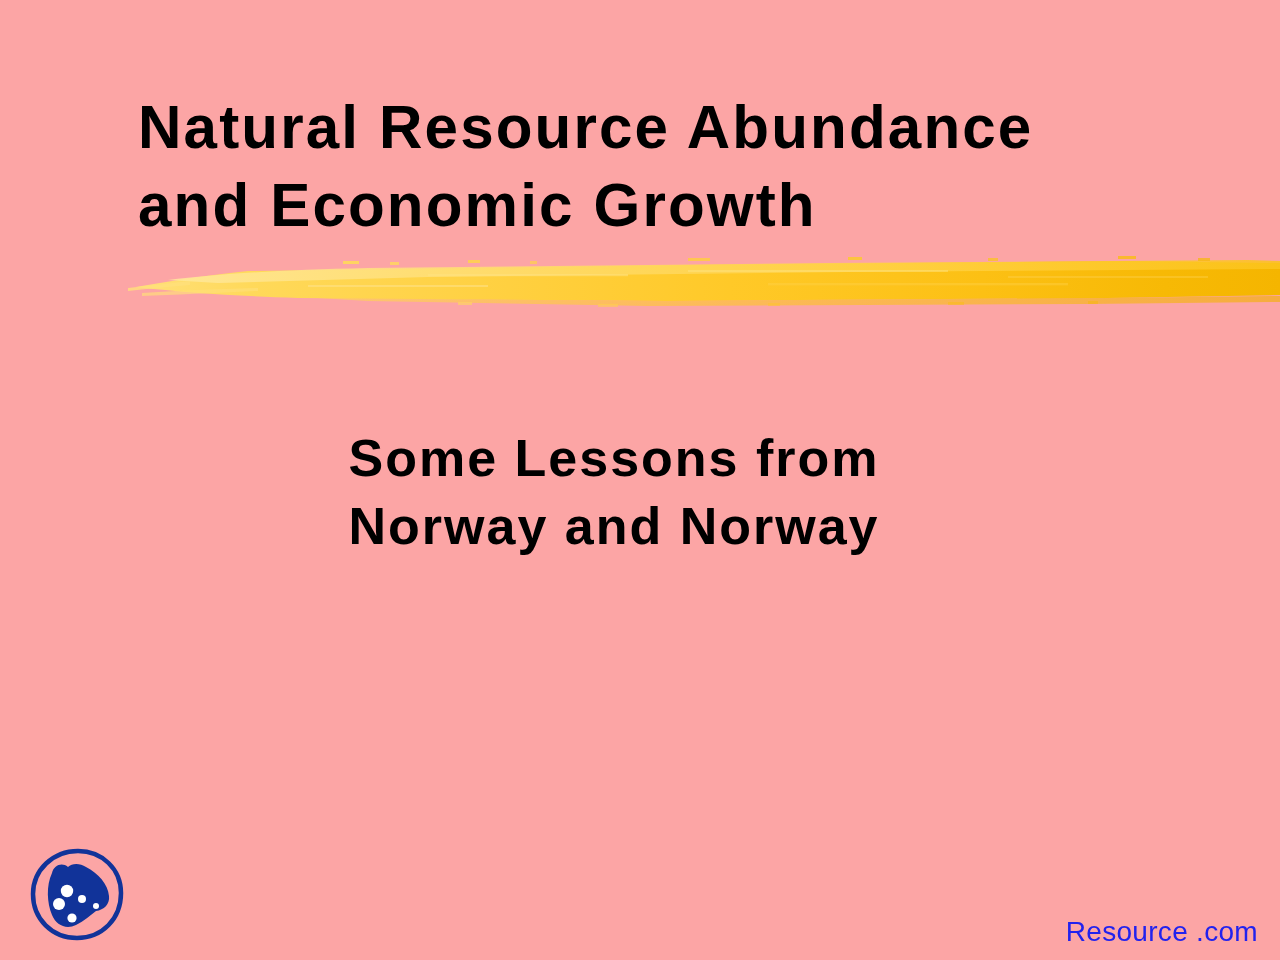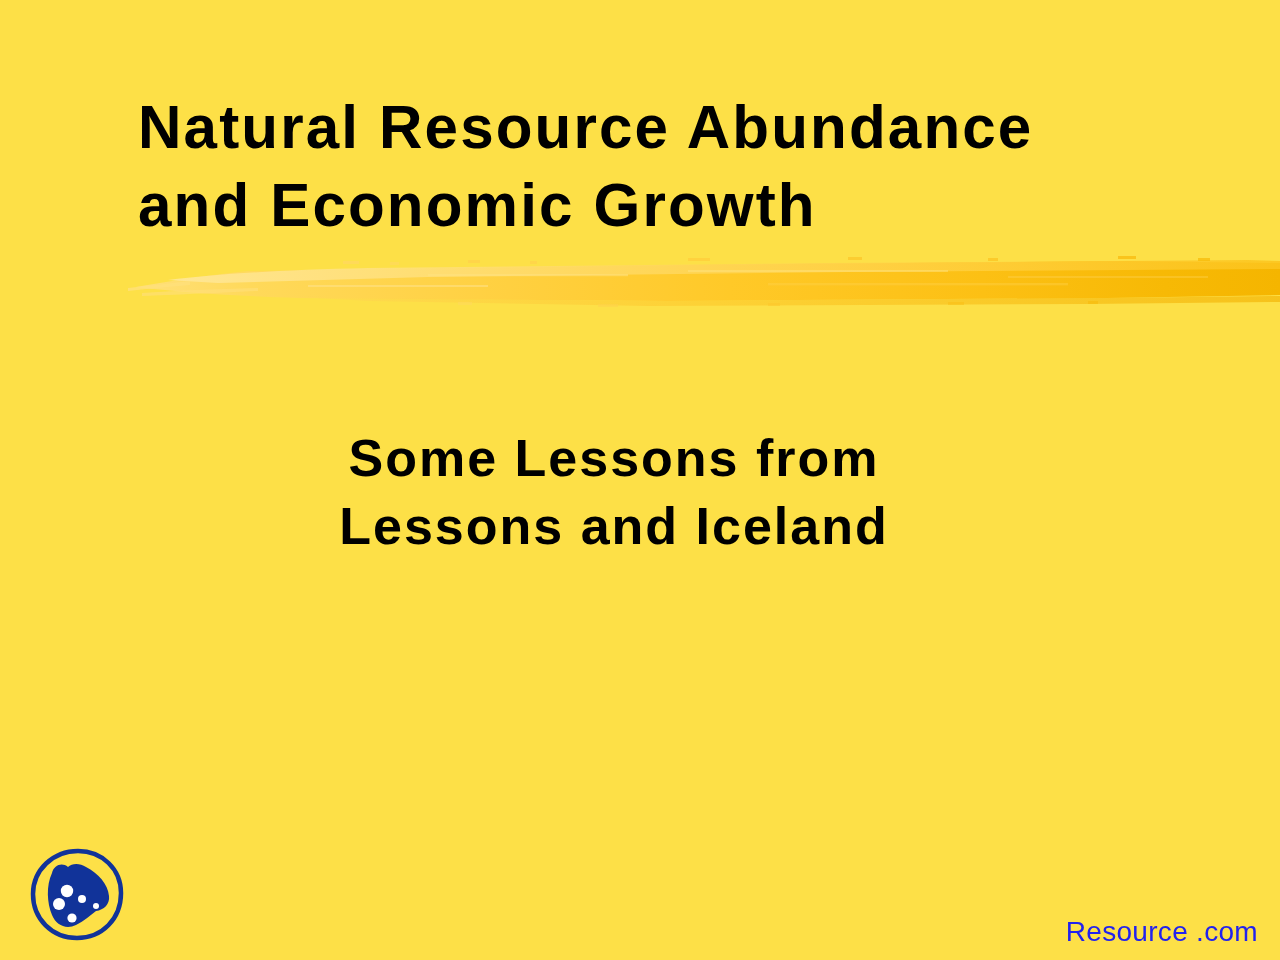--- a/index.html
+++ b/index.html
@@ -7,21 +7,21 @@
     padding: 0;
     background: #ffffff;
   }
   body {
     font-family: "Liberation Sans", sans-serif;
   }
   #slide {
     position: relative;
     width: 1280px;
     height: 960px;
-    background: #fde047;
+    background: #fca5a5;
     overflow: hidden;
   }
 
   
   #title-block {
     position: absolute;
     left: 138px;
     top: 88px;
     width: 1080px;
   }
@@ -159,21 +159,21 @@
       <rect x="330" y="50" width="14" height="3" fill="#ffd95a" opacity="0.6"></rect>
       <rect x="470" y="52" width="20" height="3" fill="#ffd24a" opacity="0.55"></rect>
       <rect x="640" y="51" width="12" height="3" fill="#fdc52a" opacity="0.5"></rect>
       <rect x="820" y="50" width="16" height="3" fill="#f9bd12" opacity="0.5"></rect>
       <rect x="960" y="49" width="10" height="3" fill="#f7b905" opacity="0.45"></rect>
     </svg>
   </div>
 
   <div id="subtitle-block">
     <div class="subtitle-line">Some Lessons from</div>
-    <div class="subtitle-line">Lessons and Iceland</div>
+    <div class="subtitle-line">Norway and Norway</div>
   </div>
 
   <div id="docsity-logo">
     <svg viewBox="0 0 100 102">
 
       <path d="M 50,5
                C 74,5 93,23 93,47
                C 93,73 74,92 49,92
                C 24,92 5,73 5,48
                C 5,24 25,5 50,5 Z" fill="none" stroke="#113399" stroke-width="4.5" stroke-linecap="round"></path>

